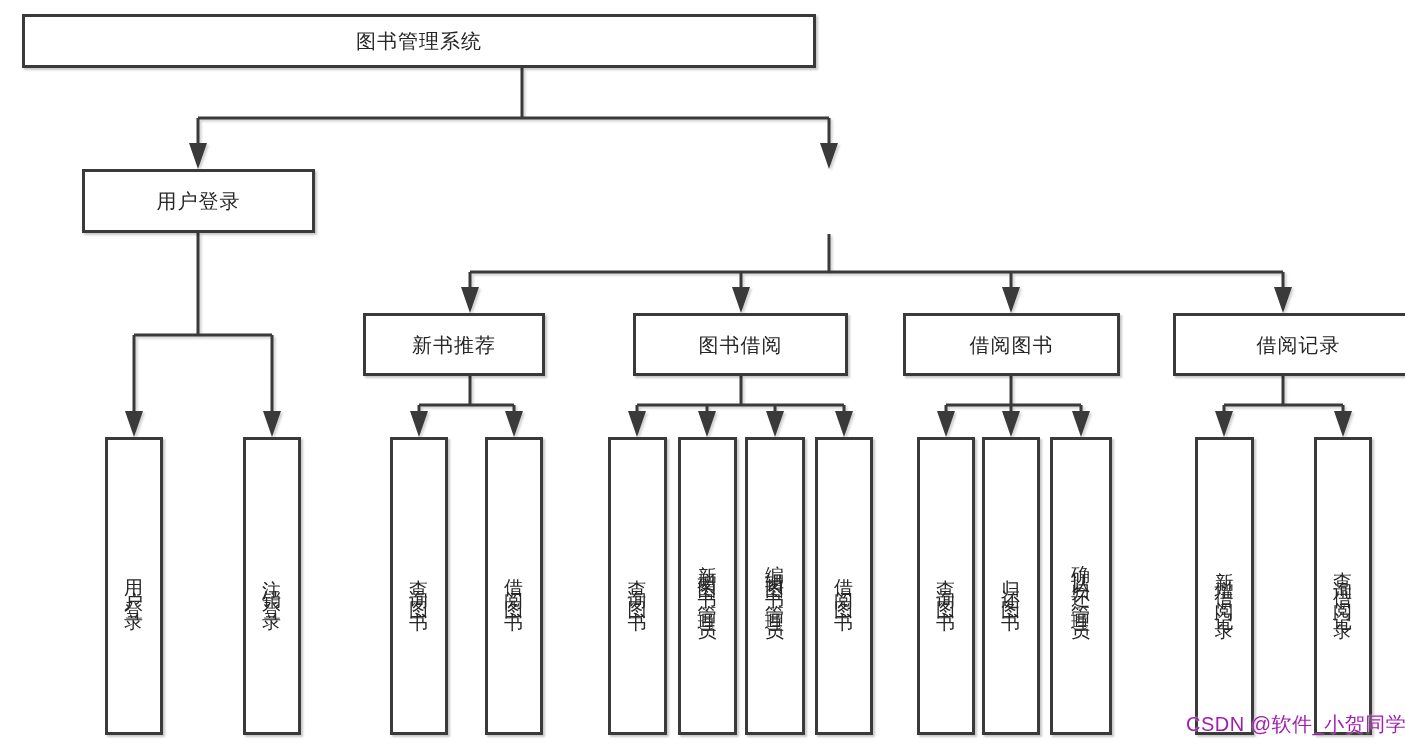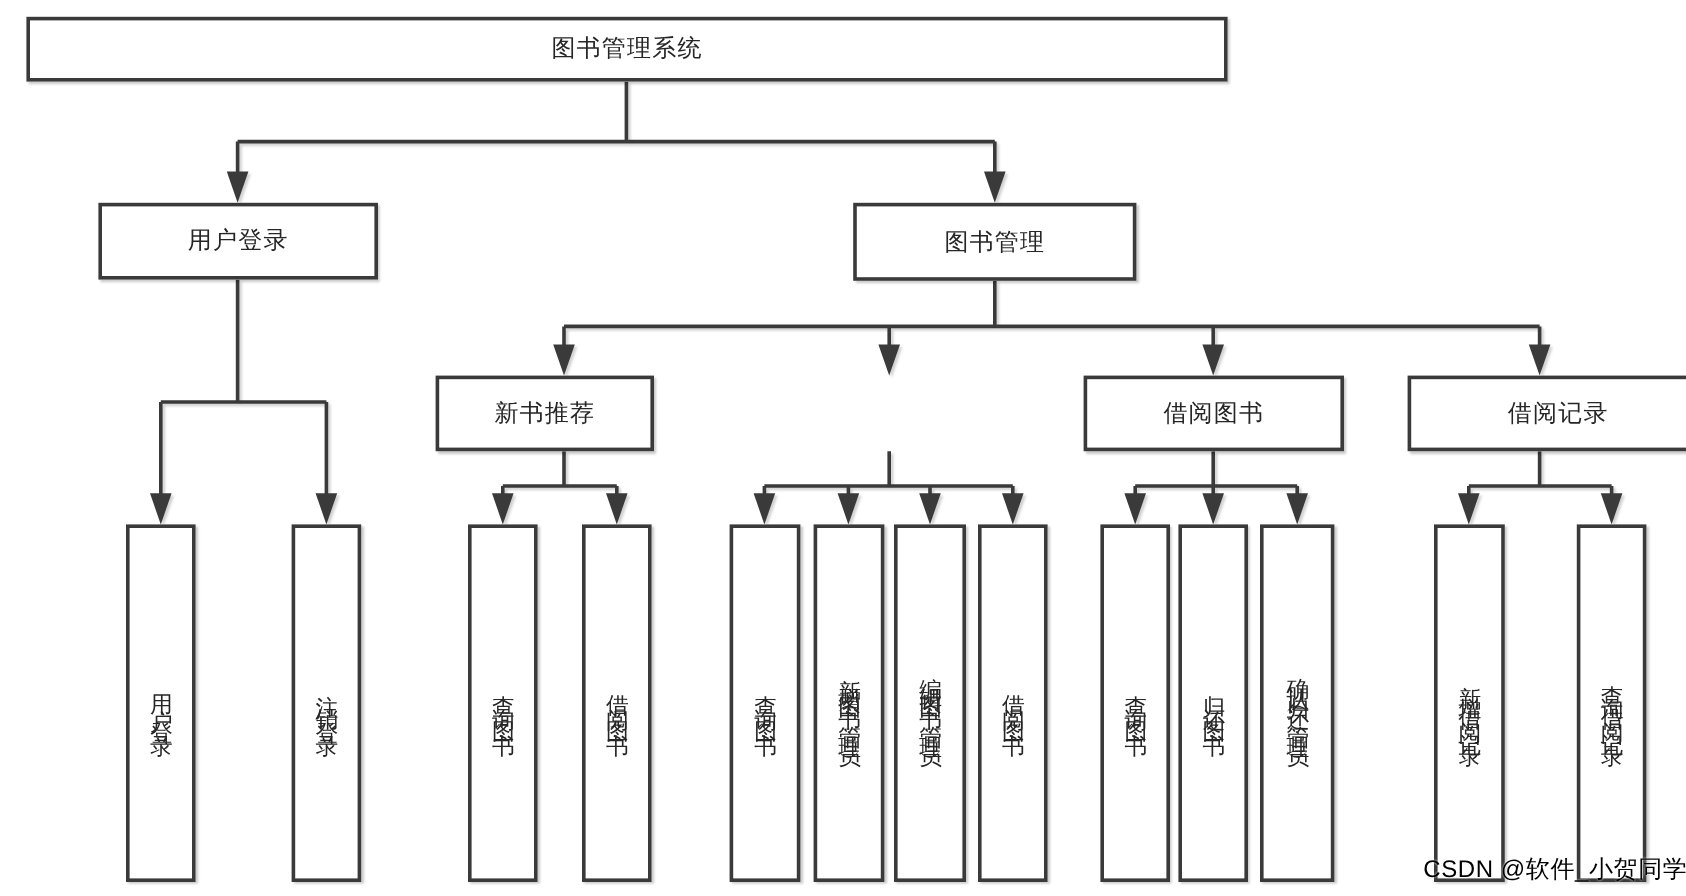--- a/index.html
+++ b/index.html
@@ -43,21 +43,21 @@
     font-size: 19px;
     letter-spacing: 11px;
     line-height: 1;
     top: 437px;
     height: 298px;
   }
   .leaf.long { letter-spacing: 8px; }
   .leaf.mid  { letter-spacing: 10px; }
 
   
-  #n-root   { left: 22px;   top: 14px;  width: 1001px; height: 54px; }
+  #n-root   { left: 22px;   top: 14px;  width: 794px; height: 54px; }
   #n-login  { left: 82px;   top: 169px; width: 233px;  height: 64px; }
   #n-mgmt   { left: 711px;  top: 169px; width: 236px;  height: 65px; }
   #n-rec    { left: 363px;  top: 313px; width: 182px;  height: 63px; }
   #n-borrow { left: 633px;  top: 313px; width: 215px;  height: 63px; }
   #n-cur    { left: 903px;  top: 313px; width: 217px;  height: 63px; }
   #n-record { left: 1173px; top: 313px; width: 251px;  height: 63px; text-align: center; }
 
   #l-0  { left: 105px;  width: 58px; }
   #l-1  { left: 243px;  width: 58px; }
   #l-2  { left: 390px;  width: 58px; }
@@ -70,21 +70,21 @@
   #l-9  { left: 982px;  width: 58px; }
   #l-10 { left: 1050px; width: 62px; }
   #l-11 { left: 1195px; width: 59px; }
   #l-12 { left: 1314px; width: 58px; }
 
   .watermark {
     position: absolute;
     left: 1186px;
     top: 711px;
     font-size: 20px;
-    color: #000000;
+    color: #a21caf;
     letter-spacing: 0.5px;
     white-space: nowrap;
     z-index: 10;
     text-shadow: 0 0 2px #ffffff;
   }
 </style>
 </head>
 <body>
 
 <div id="canvas">
@@ -121,26 +121,26 @@
     </g>
   </svg>
 
   <div class="node hnode" id="n-root">
     <span>图书管理系统</span>
   </div>
 
   <div class="node hnode" id="n-login">
     <span>用户登录</span>
   </div>
-  <div class="node hnode" id="n-mgmt">
-    <span>图书管理</span>
-  </div>
 
   <div class="node hnode" id="n-rec">
     <span>新书推荐</span>
+  </div>
+  <div class="node hnode" id="n-borrow">
+    <span>图书借阅</span>
   </div>
   <div class="node hnode" id="n-cur">
     <span>借阅图书</span>
   </div>
   <div class="node hnode" id="n-record">
     <span>借阅记录</span>
   </div>
 
   <div class="node leaf" id="l-0">用户登录</div>
   <div class="node leaf" id="l-1">注销登录</div>

